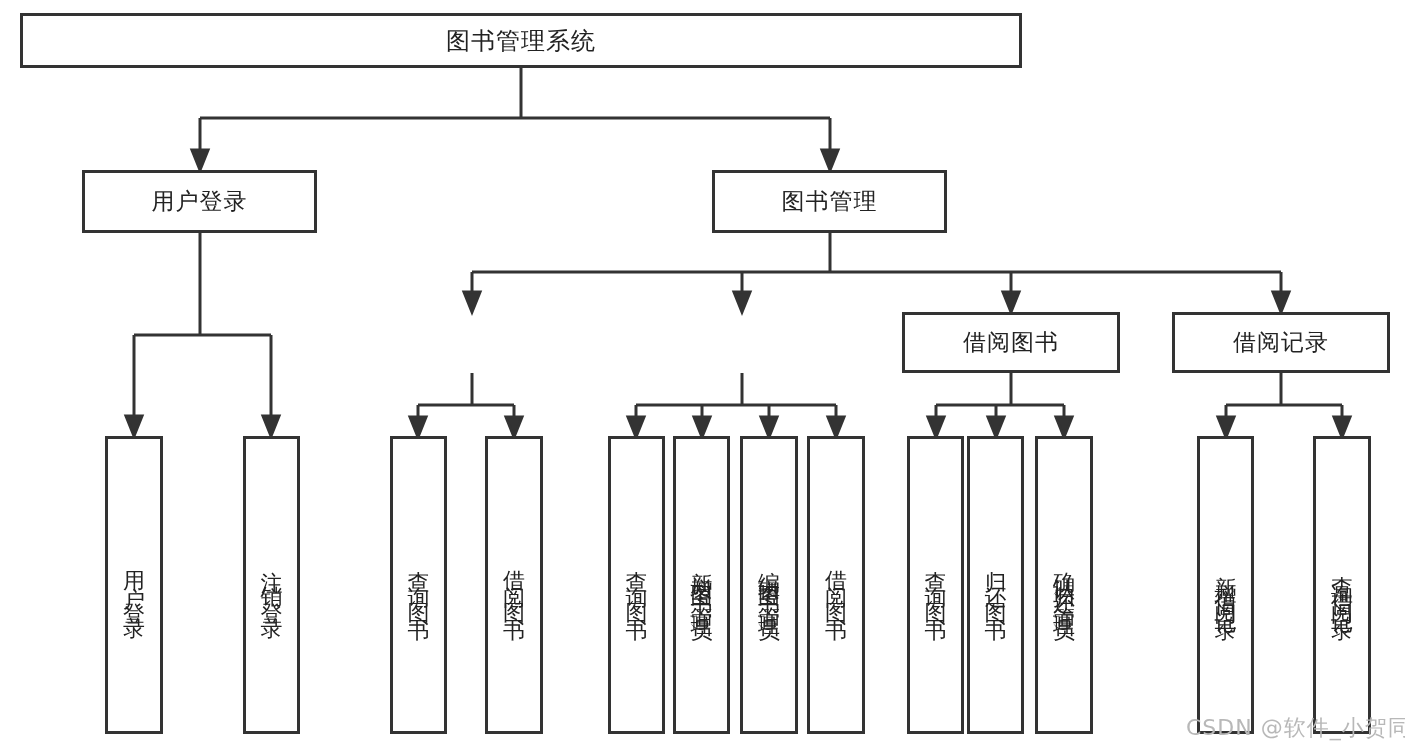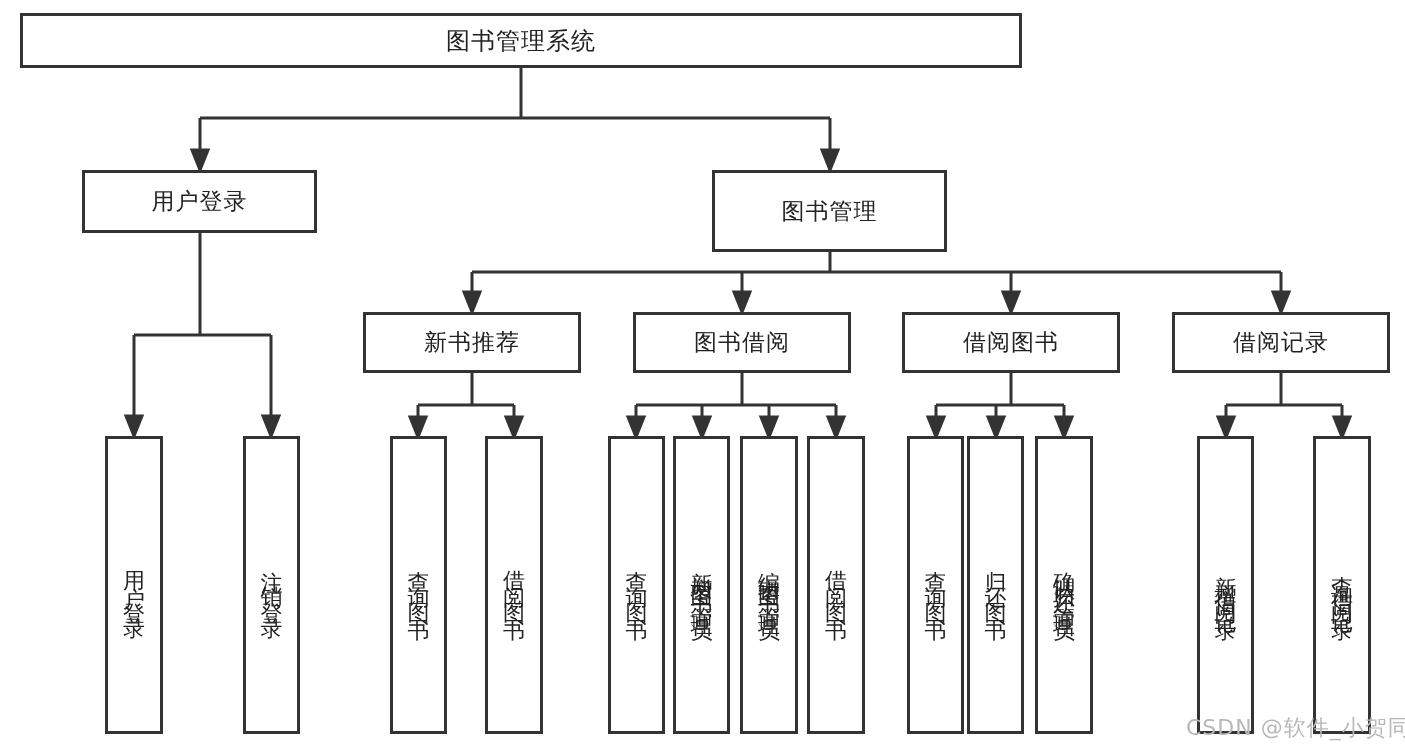--- a/index.html
+++ b/index.html
@@ -125,30 +125,24 @@
     </g>
   </svg>
 
   <div class="node hnode" style="left:20px;top:13px;width:1002px;height:55px;">
     <span class="root-label">图书管理系统</span>
   </div>
 
   <div class="node hnode" style="left:82px;top:170px;width:235px;height:63px;">
     <span class="h-label">用户登录</span>
   </div>
-  <div class="node hnode" style="left:712px;top:170px;width:235px;height:82px;">
+  <div class="node hnode" style="left:712px;top:170px;width:235px;height:63px;">
     <span class="h-label">图书管理</span>
   </div>
 
-  <div class="node hnode" style="left:363px;top:312px;width:218px;height:61px;">
-    <span class="h-label">新书推荐</span>
-  </div>
-  <div class="node hnode" style="left:633px;top:312px;width:218px;height:61px;">
-    <span class="h-label">图书借阅</span>
-  </div>
   <div class="node hnode" style="left:902px;top:312px;width:218px;height:61px;">
     <span class="h-label">借阅图书</span>
   </div>
   <div class="node hnode" style="left:1172px;top:312px;width:218px;height:61px;">
     <span class="h-label">借阅记录</span>
   </div>
 
   <div class="node vnode" style="left:105px;width:58px;">
     <span class="v-label">用户登录</span>
   </div>

